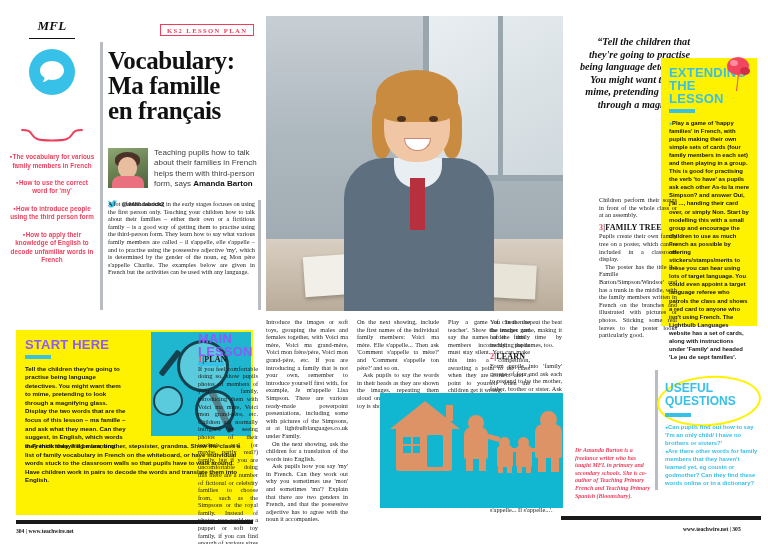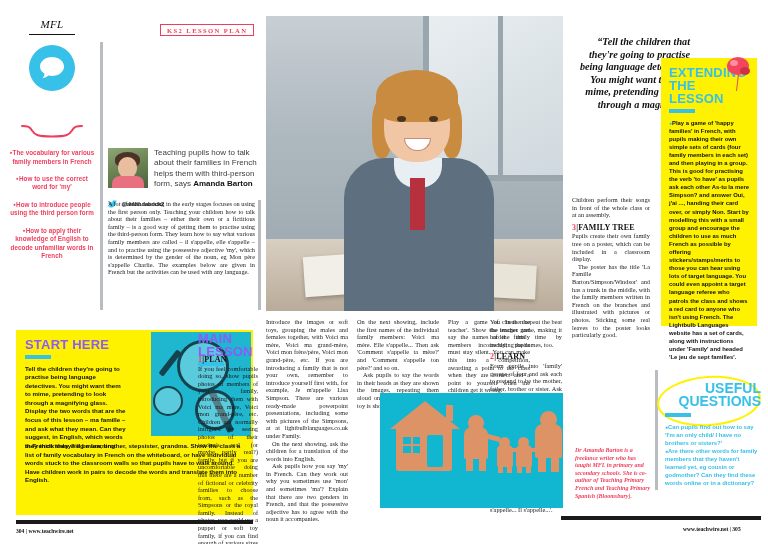--- a/index.html
+++ b/index.html
@@ -17,22 +17,22 @@
 
   
   .left-rail {
     position: absolute; left: 0; top: 0;
     width: 104px; height: 500px;
     padding: 18px 8px 0 8px;
     text-align: center;
   }
   .mfl-label {
     font-family: "Liberation Serif", serif;
-    font-style: italic; font-weight: normal;
-    font-size: 11px; color: #111; letter-spacing: .3px;
+    font-style: italic; font-weight: bold;
+    font-size: 13px; color: #111; letter-spacing: .3px;
   }
   .mfl-rule {
     width: 46px; height: 1px; background: #111;
     margin: 4px auto 10px auto;
   }
   .speech-circle {
     width: 46px; height: 46px; border-radius: 50%;
     background: #37c0e8; margin: 0 auto 34px auto;
     position: relative;
   }
@@ -190,22 +190,22 @@
   .extend-body .bul::before { content: "\25CF "; color: #37c0e8; font-size: 5px; }
   .pin {
     position: absolute; right: 4px; top: -4px; width: 30px; height: 38px;
   }
 
   
   .useful {
     position: absolute; left: 665px; top: 382px; width: 96px;
   }
   .uq-head {
-    color: #37c0e8; font-weight: bold; font-size: 14px; line-height: 13px;
-    text-transform: uppercase; position: relative; z-index: 2; text-align: right;
+    color: #37c0e8; font-weight: bold; font-size: 12px; line-height: 13px;
+    text-transform: uppercase; position: relative; z-index: 2;
   }
   .uq-ellipse {
     position: absolute; left: -8px; top: -6px; width: 104px; height: 50px;
     border: 2.5px solid #fff200; border-radius: 50%;
     transform: rotate(-4deg); z-index: 1;
   }
   .uq-rule { width: 26px; height: 3.5px; background: #37c0e8; margin: 5px 0 6px 0; position: relative; z-index: 2; }
   .uq-body { font-size: 5.9px; line-height: 8.1px; font-weight: bold; color: #37c0e8; position: relative; z-index: 2; }
   .uq-body .bul::before { content: "\25CF "; font-size: 5px; }
 
@@ -255,20 +255,23 @@
       <li>How to apply their knowledge of English to decode unfamiliar words in French</li>
     </ul>
   </div>
 
   <div class="vrule" style="left:100px; top:42px; height:268px;"></div>
   <div class="vrule" style="left:258px; top:200px; height:110px;"></div>
   <div class="vrule" style="left:655px; top:370px; height:120px;"></div>
 
   <div class="ks2">KS2 LESSON PLAN</div>
 
+  <h1 class="headline" style="white-space:pre-line;">Vocabulary:
+Ma famille
+en français</h1>
 
   <div class="sf-wrap">
     <div class="sf-photo">
       <div class="sf-hair"></div>
         <div class="sf-face"></div>
         <div class="sf-body"></div>
     </div>
     <div class="sf-text">
       <span>Teaching pupils how to talk about their families in French helps them with third-person form, says </span><b>Amanda Barton</b>
     </div>
@@ -372,21 +375,21 @@
   </div>
 
   <div class="bodycol" style="left:490px; top:318px; width:72px;">
     <p>You can then repeat the beat the teacher game, making it harder this time by including the names, too.</p>
     <div class="sec-head">
       <span class="num">2</span>|<span>LEARN</span>
     </div>
     <p style="text-indent:0;">Form pupils into 'family' groups of four and ask each to pretend to be the mother, father, brother or sister. Ask them to decide on names for their family. They can also vary the family members to include oncle, tante, grand-mère, etc. Sing a song to the tune of Big Ben's chimes. Pupils make up their own names for their family; they could choose from a list of French names. They can also vary the family members: 'Voici ma mère, voici mon père, voici ma sœur, voici mon frère; Elle s'appelle... Il s'appelle... Elle s'appelle... Il s'appelle...'.</p>
   </div>
 
-  <div class="bodycol" style="left:572px; top:196px; width:78px;">
+  <div class="bodycol" style="left:599px; top:196px; width:78px;">
     <p style="text-indent:0;">Children perform their songs in front of the whole class or at an assembly.</p>
     <div class="sec-head">
       <span class="num">3</span>|<span>FAMILY TREE</span>
     </div>
     <p style="text-indent:0;">Pupils create their own family tree on a poster, which can be included in a classroom display.</p>
     <p>The poster has the title 'La Famille Barton/Simpson/Windsor' and has a trunk in the middle, with the family members written in French on the branches and illustrated with pictures or photos. Sticking some real leaves to the poster looks particularly good.</p>
   </div>
 
   <div class="bio">Dr Amanda Barton is a freelance writer who has taught MFL in primary and secondary schools. She is co-author of Teaching Primary French and Teaching Primary Spanish (Bloomsbury).</div>
 

